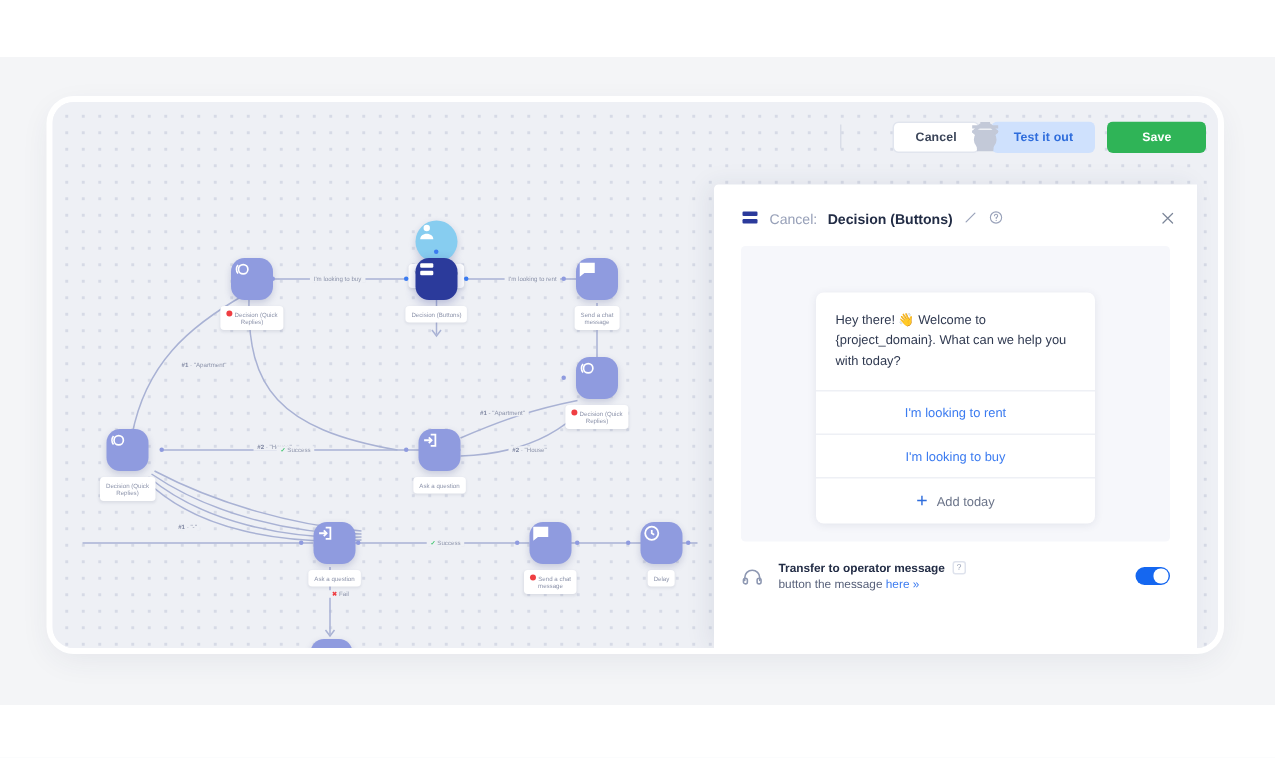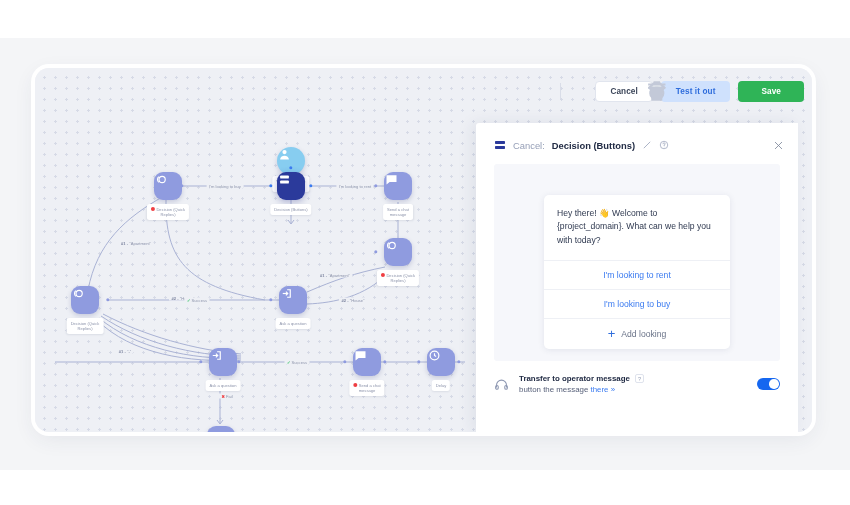--- a/index.html
+++ b/index.html
@@ -377,38 +377,38 @@
         </span>
       </div>
 
       <div class="panel-body">
         <div class="bubble-card">
           <div class="bubble-text">Hey there! 👋 Welcome to {project_domain}. What can we help you with today?</div>
           <div class="bubble-opt">I'm looking to rent</div>
           <div class="bubble-opt">I'm looking to buy</div>
           <div class="bubble-add">
             <span class="plus">+</span>
-            <span>Add looking</span>
+            <span>Add today</span>
           </div>
         </div>
       </div>
 
       <div class="panel-foot">
         <span class="foot-ico">
           <svg viewBox="0 0 24 24" fill="none" stroke="currentColor" stroke-width="1.7" stroke-linecap="round">
               <path d="M4 16v-3a8 8 0 0 1 16 0v3"></path>
               <rect x="2.6" y="13.6" width="4.2" height="6" rx="2.1"></rect>
               <rect x="17.2" y="13.6" width="4.2" height="6" rx="2.1"></rect>
             </svg>
         </span>
         <div class="foot-txt">
           <div class="foot-row">
             <span class="foot-title">Transfer to operator message</span>
             <span class="q-badge">?</span>
           </div>
-          <div class="foot-sub"><span>button the message </span><a href="#">there »</a></div>
+          <div class="foot-sub"><span>button the message </span><a href="#">here »</a></div>
         </div>
         <div class="toggle"></div>
       </div>
     </div>
 
   </div>
 </div>
 
 </body></html>

